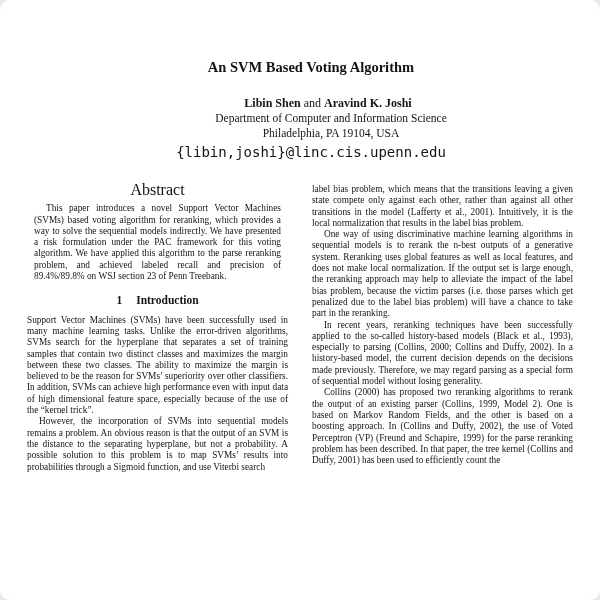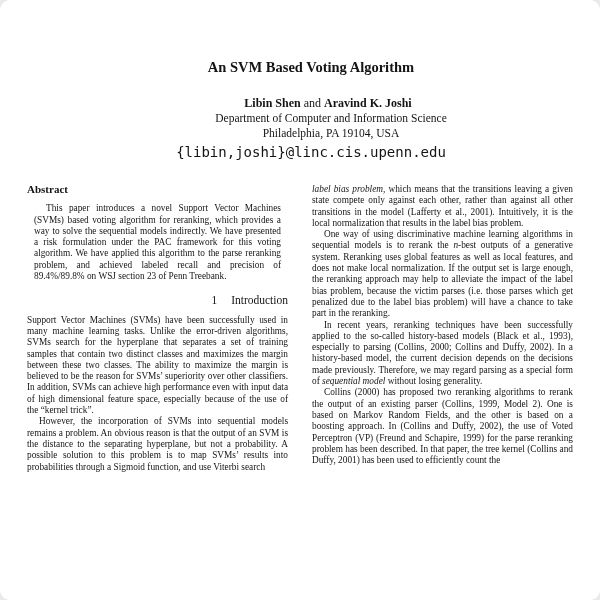--- a/index.html
+++ b/index.html
@@ -52,38 +52,38 @@
   .columns {
     display: flex;
     gap: 24px;
     padding: 24px 27px 0 27px;
     font-size: 9.3px;
     line-height: 11.3px;
     text-align: justify;
   }
   .col { flex: 1; min-width: 0; }
   .abstract-heading {
-    text-align: left;
-    font-weight: bold;
-    font-size: 11px;
+    text-align: center;
+    font-weight: normal;
+    font-size: 16px;
     margin: 0 0 8px 0;
   }
   .abstract-body {
     padding: 0 7px;
   }
   .section-heading {
-    font-weight: normal;
+    font-weight: bold;
     font-size: 11.5px;
     margin: 13px 0 8px 0;
-    text-align: right;
+    text-align: center;
   }
   .sec-num { display: inline-block; margin-right: 14px; }
   p.para { margin: 0; }
   p.indent { text-indent: 12px; }
-  .italic { font-style: italic; }
+  .italic { }
 </style>
 </head>
 <body>
 
 <div class="page">
 
   <div class="header">
     <h1 class="title">
       <span>An SVM Based Voting Algorithm</span><br>
     </h1>

